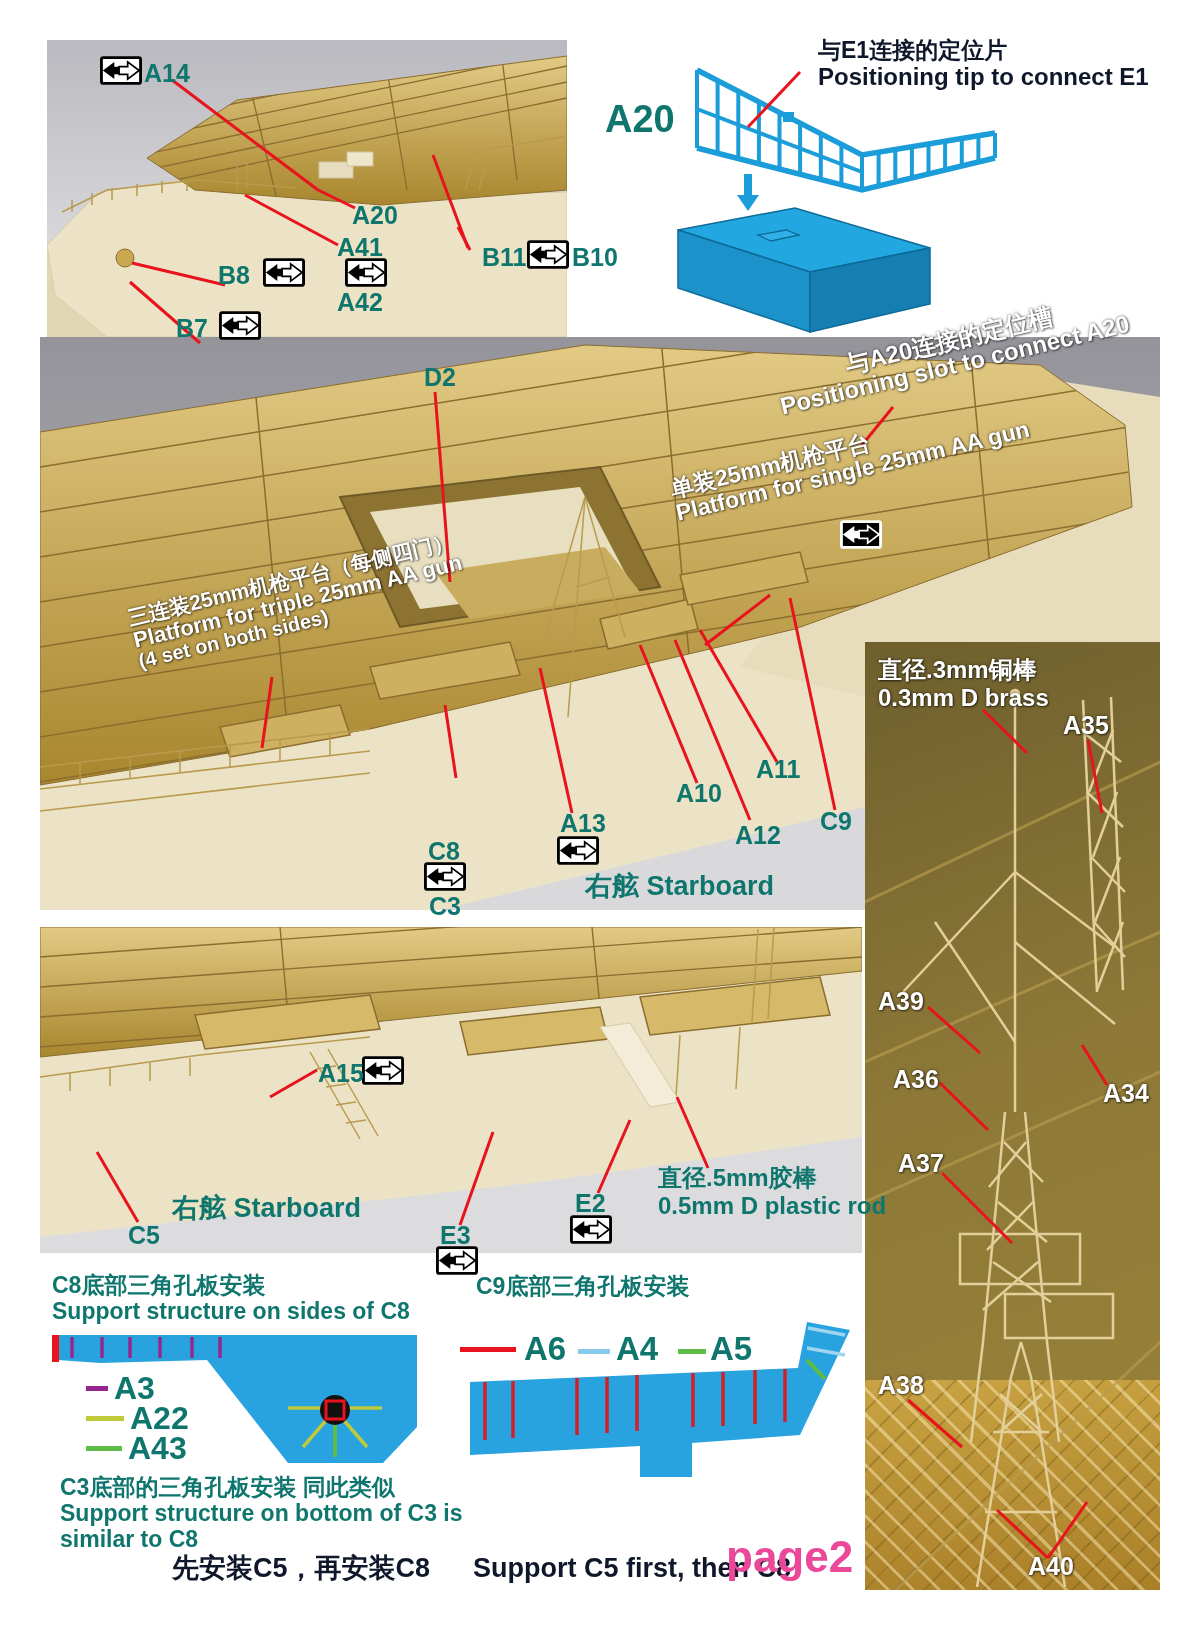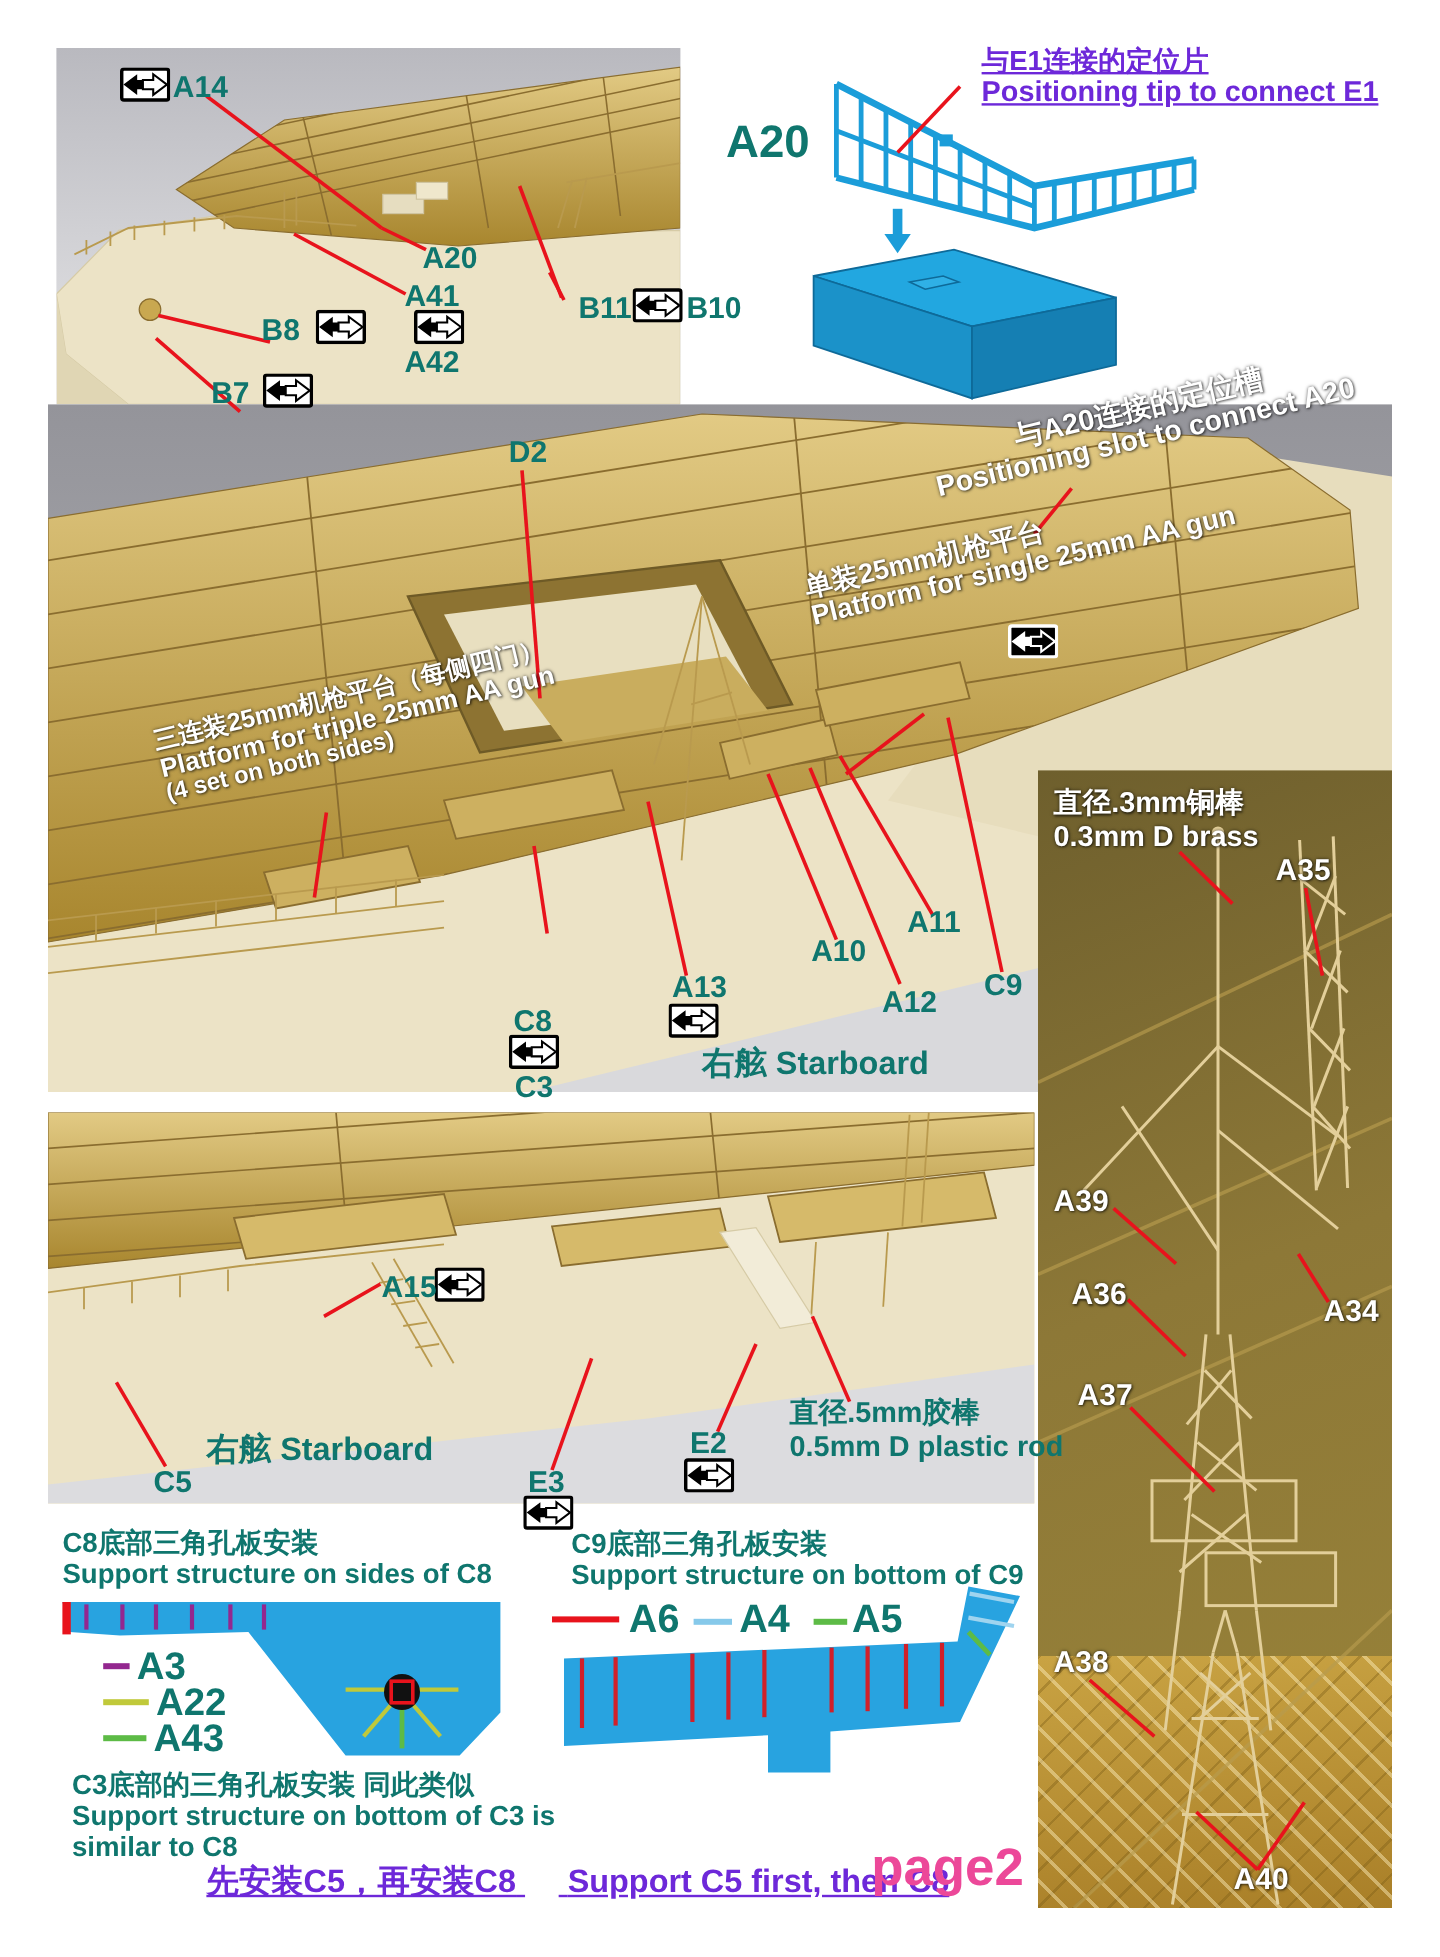--- a/index.html
+++ b/index.html
@@ -4,21 +4,21 @@
 <style>
   html,body{margin:0;padding:0;background:#fff;}
   #page{position:relative;width:1200px;height:1631px;background:#fff;overflow:hidden;
         font-family:"Liberation Sans","DejaVu Sans",sans-serif;}
   .photo{position:absolute;overflow:hidden;}
   .photo svg{position:absolute;left:0;top:0;}
   #leaders{position:absolute;left:0;top:0;z-index:30;pointer-events:none;}
   #leaders line{stroke:#e8131c;stroke-width:3;}
   .lbl{position:absolute;z-index:40;font-weight:bold;color:#0f766e;font-size:25px;line-height:1.05;white-space:nowrap;}
   .lbl.white{color:#fff;text-shadow:0 0 3px rgba(0,0,0,.6),1px 1px 2px rgba(0,0,0,.5);}
-  .lbl.red{color:#6d28d9;text-decoration:underline;}
+  .lbl.red{color:#0f172a;}
   .lbl.blue{color:#ec4899;}
   .caption{font-size:27px;}
   .fold{position:absolute;z-index:40;width:42px;height:29px;}
   .rot{transform:rotate(-13.5deg);transform-origin:left top;}
   .note2 div{white-space:nowrap;}
   .legend-dash{position:absolute;z-index:40;height:5px;}
   .titleblk{font-size:23px;line-height:26px;}
   #dplate{position:absolute;z-index:6;
      background:linear-gradient(175deg,#c9a343,#a97f28);
      }
@@ -463,21 +463,20 @@
   <div class="legend-dash" style="left:86px;top:1446px;width:36px;background:#5dbb46"></div>
   <div class="lbl" style="left:128px;top:1432px;font-size:32px">A43</div>
   <div class="lbl titleblk" style="left:60px;top:1474px">
     <div>C3底部的三角孔板安装 同此类似</div>
     <div>Support structure on bottom of C3 is</div>
     <div>similar to C8</div>
   </div>
 
   <div class="lbl titleblk" style="left:476px;top:1273px">
     <div>C9底部三角孔板安装</div>
-    <div>Support structure on bottom of C9</div>
   </div>
   <div class="legend-dash" style="left:460px;top:1347px;width:56px;background:#e8131c"></div>
   <div class="lbl" style="left:524px;top:1332px;font-size:33px">A6</div>
   <div class="legend-dash" style="left:578px;top:1349px;width:32px;background:#86c9ea"></div>
   <div class="lbl" style="left:616px;top:1332px;font-size:33px">A4</div>
   <div class="legend-dash" style="left:678px;top:1349px;width:28px;background:#5dbb46"></div>
   <div class="lbl" style="left:710px;top:1332px;font-size:33px">A5</div>
 
   <div class="lbl red" style="left:172px;top:1554px;font-size:27px">
     <span>先安装C5，再安装C8</span>

